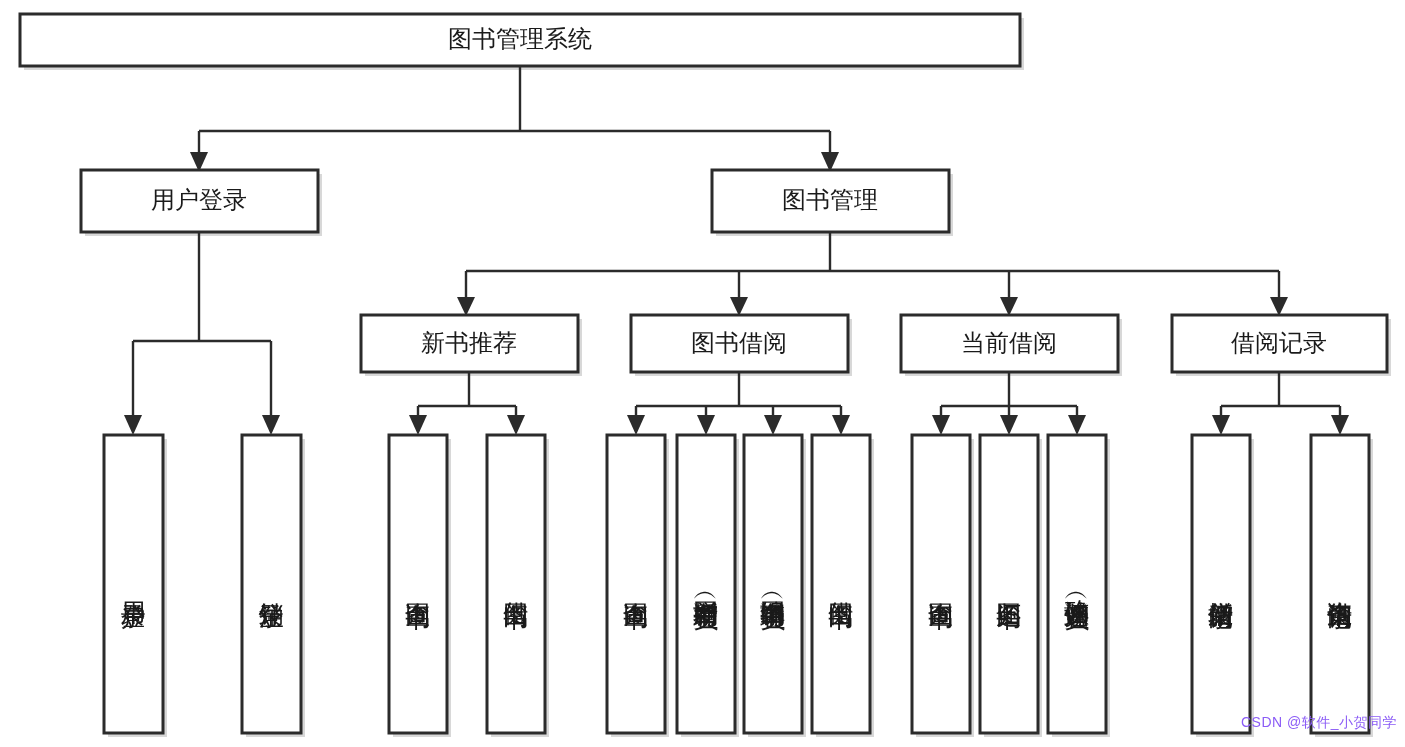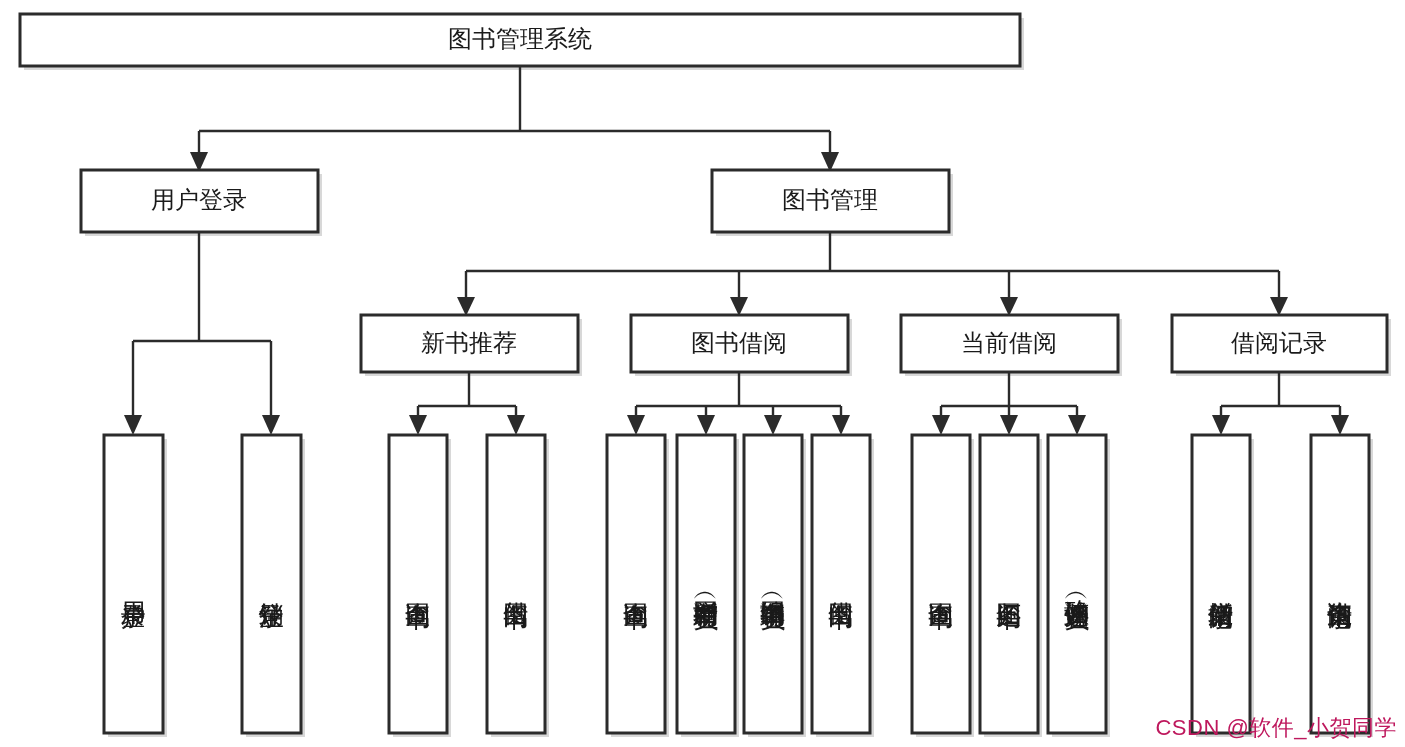--- a/index.html
+++ b/index.html
@@ -63,24 +63,24 @@
     display: flex;
     align-items: center;
     justify-content: center;
     text-align: center;
     white-space: normal;
     pointer-events: none;
   }
   .watermark {
     position: absolute;
     right: 8px;
-    bottom: 4px;
-    font-family: "Liberation Sans", "DejaVu Sans", sans-serif;
-    font-size: 22px;
-    color: #be185d;
+    bottom: 15px;
+    font-family: "Liberation Sans", "DejaVu Sans", sans-serif;
+    font-size: 14px;
+    color: #8b5cf6;
     letter-spacing: 0.5px;
     white-space: nowrap;
   }
 </style>
 </head>
 <body>
 
 <div id="diagram-root">
 
   <svg class="flow" viewBox="0 0 1405 747">

